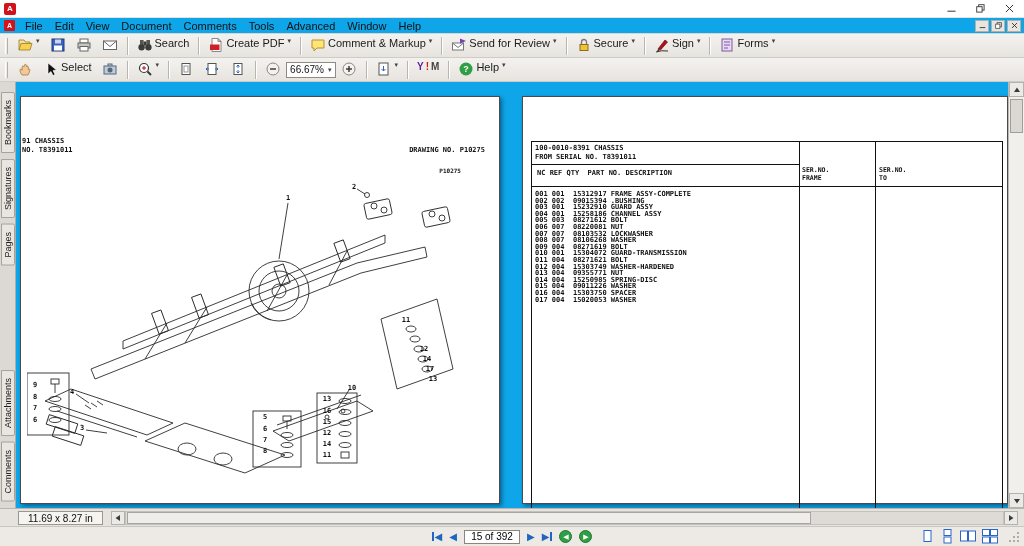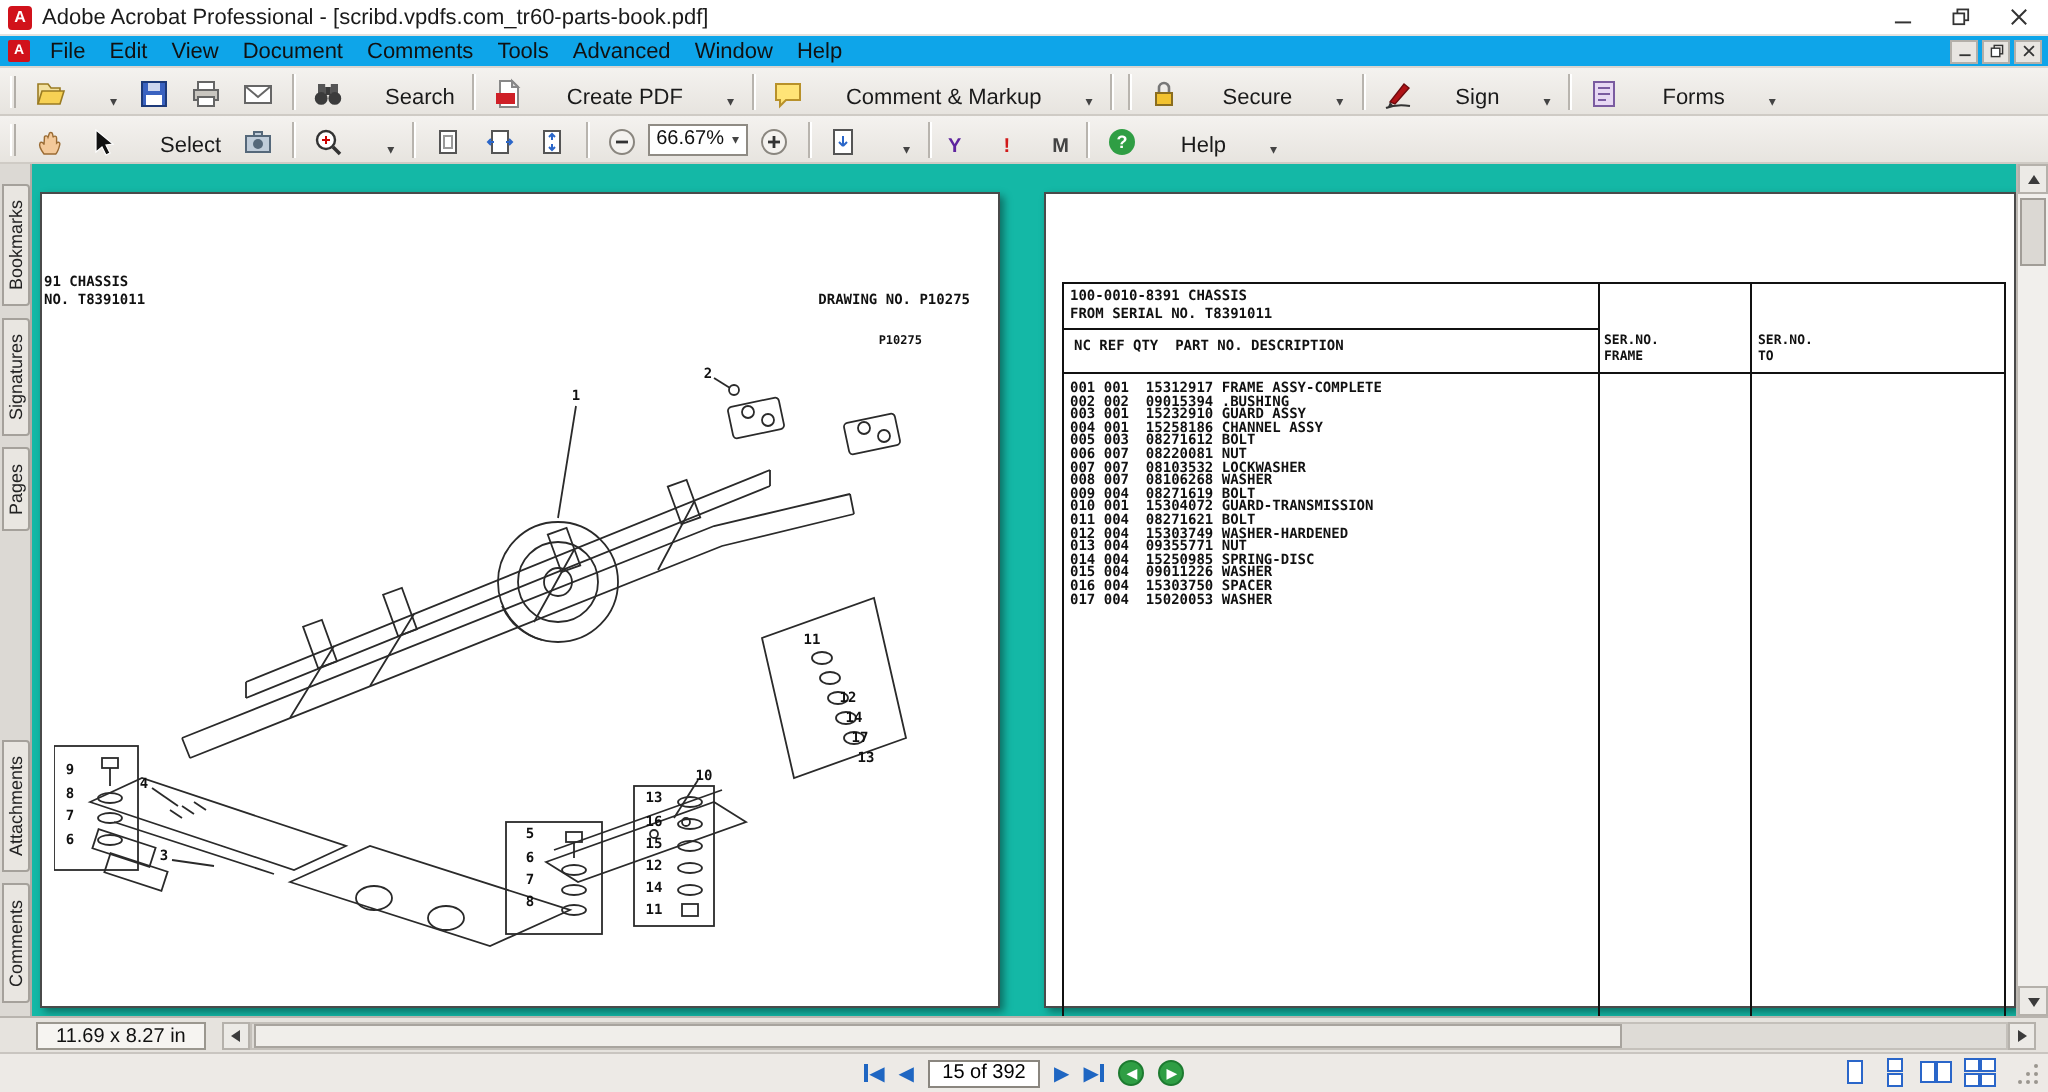--- a/index.html
+++ b/index.html
@@ -22,30 +22,30 @@
   .menu-item { font-size:11px; padding:0 6px; color:#111; cursor:default; }
   .mdi-controls { margin-left:auto; display:flex; gap:2px; margin-right:3px; }
   .mdi-btn { width:14px; height:12px; background:#e8e5e1; border:1px solid #b3afa9; display:flex; align-items:center; justify-content:center; }
   .mdi-btn svg { width:7px; height:7px; }
 
   
   .tb { height:24px; background:linear-gradient(#f4f2ef,#e7e4df); border-bottom:1px solid #cfcbc5;
         display:flex; align-items:center; padding:0 3px; }
   .grip { width:3px; height:16px; border-left:1px solid #ffffff; border-right:1px solid #b2aea8; margin:0 4px 0 2px; }
   .sep  { width:1px; height:18px; background:#b8b4ae; box-shadow:1px 0 0 #fff; margin:0 4px; }
-  .tbtn { display:flex; align-items:flex-end; gap:21px; height:20px; padding:0 4px; font-size:11px; color:#1a1a1a; border:1px solid transparent; border-radius:2px; }
+  .tbtn { display:flex; align-items:flex-start; gap:2px; height:20px; padding:0 4px; font-size:11px; color:#1a1a1a; border:1px solid transparent; border-radius:2px; }
   .drop { font-size:7px; color:#444; margin-left:1px; }
   .ic { width:16px; height:16px; display:inline-flex; }
   .ic svg { width:16px; height:16px; }
   .zoom-combo { display:flex; align-items:center; background:#fff; border:1px solid #8f8b84; height:16px; padding:0 3px; font-size:10px; gap:3px; }
   .ym { font-size:10px; font-weight:bold; }
   .ym .y { color:#5f259f; } .ym .ex { color:#d11a1a; } .ym .m { color:#444; }
 
   
-  .content { height:426px; display:flex; background:#14b8a6; }
+  .content { height:426px; display:flex; background:#0ea5e9; }
   .tabstrip { width:16px; background:#dcd9d4; border-right:1px solid #b0aca6; display:flex; flex-direction:column; align-items:center; padding-top:10px; }
   .vtab { writing-mode:vertical-rl; transform:rotate(180deg); font-size:9px; color:#222; background:#e9e6e1;
           border:1px solid #a5a19b; padding:7px 1px; margin-bottom:6px; border-radius:2px 0 0 2px; }
   .tab-gap { height:104px; }
 
   .docarea { position:relative; flex:1; overflow:hidden; }
   .page { position:absolute; top:14px; height:408px; background:#fff; border:1px solid #4a4a4a; box-shadow:2px 2px 4px rgba(0,0,0,.4); }
   .left-page  { left:4px;  width:480px; }
   .right-page { left:506px; width:486px; }
 
@@ -95,21 +95,20 @@
   .view-btn { width:13px; height:13px; border-radius:50%; background:#2f9e44; color:#fff; font-size:7px; display:flex; align-items:center; justify-content:center; border:1px solid #1d7b30; }
   .nav-right { position:absolute; right:4px; display:flex; align-items:center; gap:4px; }
   .nav-right svg { display:block; }
   .grip-corner { margin-left:4px; }
 </style>
 </head>
 <body>
 
 <div class="titlebar">
   <div class="app-icon">A</div>
-  <div class="title-text">Adobe Acrobat Professional - [scribd.vpdfs.com_tr60-parts-book.pdf]</div>
   <div class="win-controls">
     <div class="win-btn">
       <svg viewBox="0 0 10 10">
           <line x1="0.5" y1="8" x2="9.5" y2="8" stroke="#333" stroke-width="1.1"></line>
         </svg>
     </div>
     <div class="win-btn">
       <svg viewBox="0 0 10 10">
           <rect x="3" y="0.8" width="6" height="6" fill="none" stroke="#333"></rect>
           <rect x="0.8" y="3" width="6" height="6" fill="#fff" stroke="#333"></rect>
@@ -227,20 +226,31 @@
     <span class="ic">
         <svg viewBox="0 0 16 16">
           <path d="M2,3 h12 v8 h-7 l-3,3 v-3 H2 Z" fill="#ffe477" stroke="#b8912a"></path>
         </svg>
       </span>
     <span>Comment &amp; Markup</span>
     <span class="drop">▾</span>
   </div>
   <div class="sep"></div>
 
+  <div class="tbtn">
+    <span class="ic">
+        <svg viewBox="0 0 16 16">
+          <rect x="1.5" y="6" width="11" height="7" fill="#fff" stroke="#777"></rect>
+          <path d="M1.5,6 L7,10.5 L12.5,6" fill="none" stroke="#777"></path>
+          <path d="M9,1.5 L15,4 L9,6.5 Z" fill="#7a3fb0"></path>
+        </svg>
+      </span>
+    <span>Send for Review</span>
+    <span class="drop">▾</span>
+  </div>
   <div class="sep"></div>
 
   <div class="tbtn">
     <span class="ic">
         <svg viewBox="0 0 16 16">
           <path d="M5.5,7.5 V5 a2.5,2.5 0 0 1 5,0 V7.5" fill="none" stroke="#777" stroke-width="1.3"></path>
           <rect x="4" y="7.5" width="8" height="6" fill="#f2c230" stroke="#8a6d1f"></rect>
         </svg>
       </span>
     <span>Secure</span>

